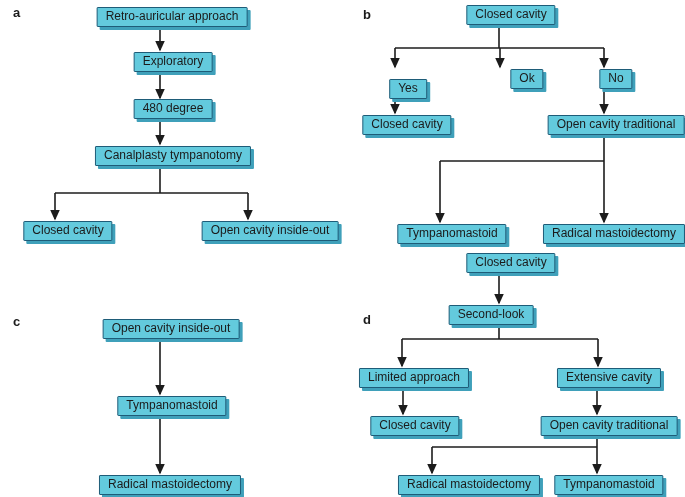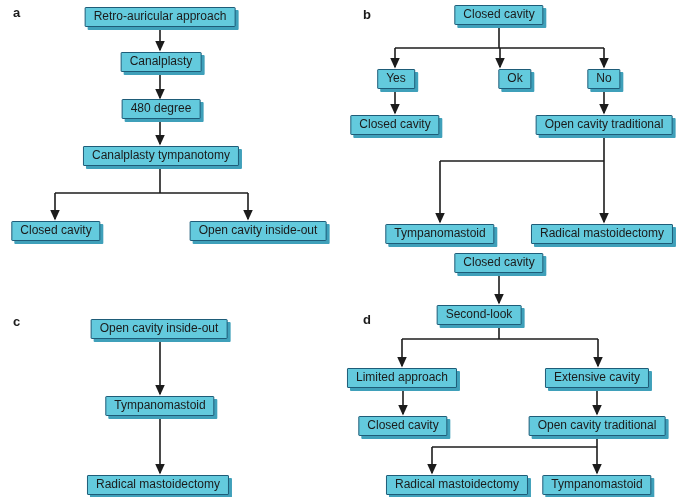--- a/index.html
+++ b/index.html
@@ -10,21 +10,21 @@
   .connectors{position:absolute;left:0;top:0;width:685px;height:497px;pointer-events:none;}
   .connector{stroke:var(--line-color,#1c1c1c);stroke-width:1.6;fill:none;}
   .arrowhead{fill:var(--line-color,#1c1c1c);}
   .node{
     position:absolute;transform:translateX(-50%);
     background:var(--box-fill,#63cadd);
     border:1.5px solid var(--box-border,#1e5c78);
     box-shadow:3px 3px 0 var(--box-shadow,#3fa0ba);
     color:var(--text-color,#1b1b1b);
     font-size:12px;line-height:15px;padding:1px 8px 2px;
-    white-space:nowrap;text-align:center;border-radius:1px;
+    white-space:nowrap;text-align:center;border-radius:1px;margin-left:12px;
   }
   .panel-label{
     position:absolute;font-weight:bold;font-size:13px;color:#1b1b1b;line-height:14px;
   }
 </style>
 </head>
 <body>
 
 <div class="figure">
 
@@ -75,31 +75,31 @@
       <path class="connector" d="M597,437 V447"></path>
       <path class="connector" d="M432,447 H597"></path>
       <path class="connector" d="M432,447 V473" marker-end="url(#arrow)"></path>
       <path class="connector" d="M597,447 V473" marker-end="url(#arrow)"></path>
     </g>
   </svg>
 
   <div>
     <div class="panel-label" style="left:13px;top:6px">a</div>
     <div class="node" style="left:160px;top:7px">Retro-auricular approach</div>
-    <div class="node" style="left:161px;top:52px">Canalplasty</div>
+    <div class="node" style="left:161px;top:52px">Exploratory</div>
     <div class="node" style="left:161px;top:99px">480 degree</div>
     <div class="node" style="left:161px;top:146px">Canalplasty tympanotomy</div>
     <div class="node" style="left:56px;top:221px">Closed cavity</div>
     <div class="node" style="left:258px;top:221px">Open cavity inside-out</div>
   </div>
 
   <div>
     <div class="panel-label" style="left:363px;top:8px">b</div>
     <div class="node" style="left:499px;top:5px">Closed cavity</div>
-    <div class="node" style="left:396px;top:69px">Yes</div>
+    <div class="node" style="left:396px;top:79px">Yes</div>
     <div class="node" style="left:515px;top:69px">Ok</div>
     <div class="node" style="left:604px;top:69px">No</div>
     <div class="node" style="left:395px;top:115px">Closed cavity</div>
     <div class="node" style="left:604px;top:115px">Open cavity traditional</div>
     <div class="node" style="left:440px;top:224px">Tympanomastoid</div>
     <div class="node" style="left:602px;top:224px">Radical mastoidectomy</div>
   </div>
 
   <div>
     <div class="panel-label" style="left:13px;top:315px">c</div>

